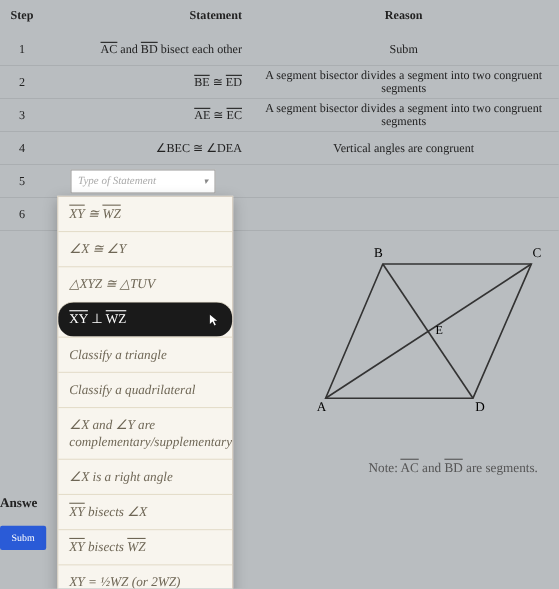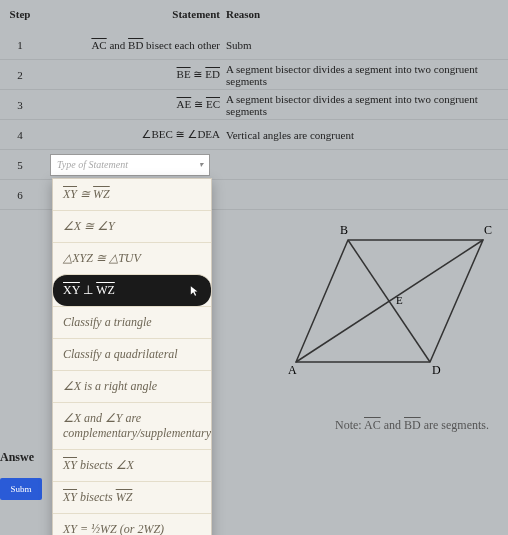--- a/index.html
+++ b/index.html
@@ -8,35 +8,35 @@
     height: 535px;
     background: #b9bdc0;
     font-family: Georgia, 'Times New Roman', serif;
     font-size: 11px;
     color: #222;
     position: relative;
     overflow: hidden;
   }
   .col-step { width: 40px; text-align: center; }
   .col-statement { width: 180px; text-align: right; }
-  .col-reason { flex: 1; padding-left: 6px; text-align: left; }
+  .col-reason { flex: 1; padding-left: 6px; text-align: center; }
   .row {
     display: flex;
     align-items: center;
     min-height: 30px;
     border-bottom: 1px solid rgba(0,0,0,0.08);
   }
   .header {
     font-weight: bold;
     border: none;
     padding: 4px 0 6px 0;
   }
   .overline { text-decoration: overline; }
   .dropdown-trigger {
-    width: 160px;
+    width: 132px;
     height: 22px;
     background: #fff;
     border: 1px solid #999;
     color: #aaa;
     font-style: italic;
     font-size: 10px;
     padding: 0 6px;
     display: flex;
     align-items: center;
     justify-content: space-between;
@@ -152,22 +152,22 @@
     <div class="dd-item"><span>∠X ≅ ∠Y</span></div>
     <div class="dd-item"><span>△XYZ ≅ △TUV</span></div>
     <div class="dd-item selected">
       <span><span class="overline">XY</span> ⊥ <span class="overline">WZ</span></span>
       <svg class="cursor" viewBox="0 0 20 20">
         <path d="M3 2 L3 16 L7 12 L10 18 L12 17 L9 11 L14 11 Z"></path>
       </svg>
     </div>
     <div class="dd-item"><span>Classify a triangle</span></div>
     <div class="dd-item"><span>Classify a quadrilateral</span></div>
+    <div class="dd-item"><span>∠X and ∠Y are complementary/supplementary</span></div>
     <div class="dd-item"><span>∠X is a right angle</span></div>
-    <div class="dd-item"><span>∠X and ∠Y are complementary/supplementary</span></div>
     <div class="dd-item"><span><span class="overline">XY</span> bisects ∠X</span></div>
     <div class="dd-item"><span><span class="overline">XY</span> bisects <span class="overline">WZ</span></span></div>
     <div class="dd-item"><span>XY = ½WZ (or 2WZ)</span></div>
     <div class="dd-item"></div>
   </div>
 
 <div class="answer-label">Answe</div>
 
 <div class="submit-btn">Subm</div>
 

